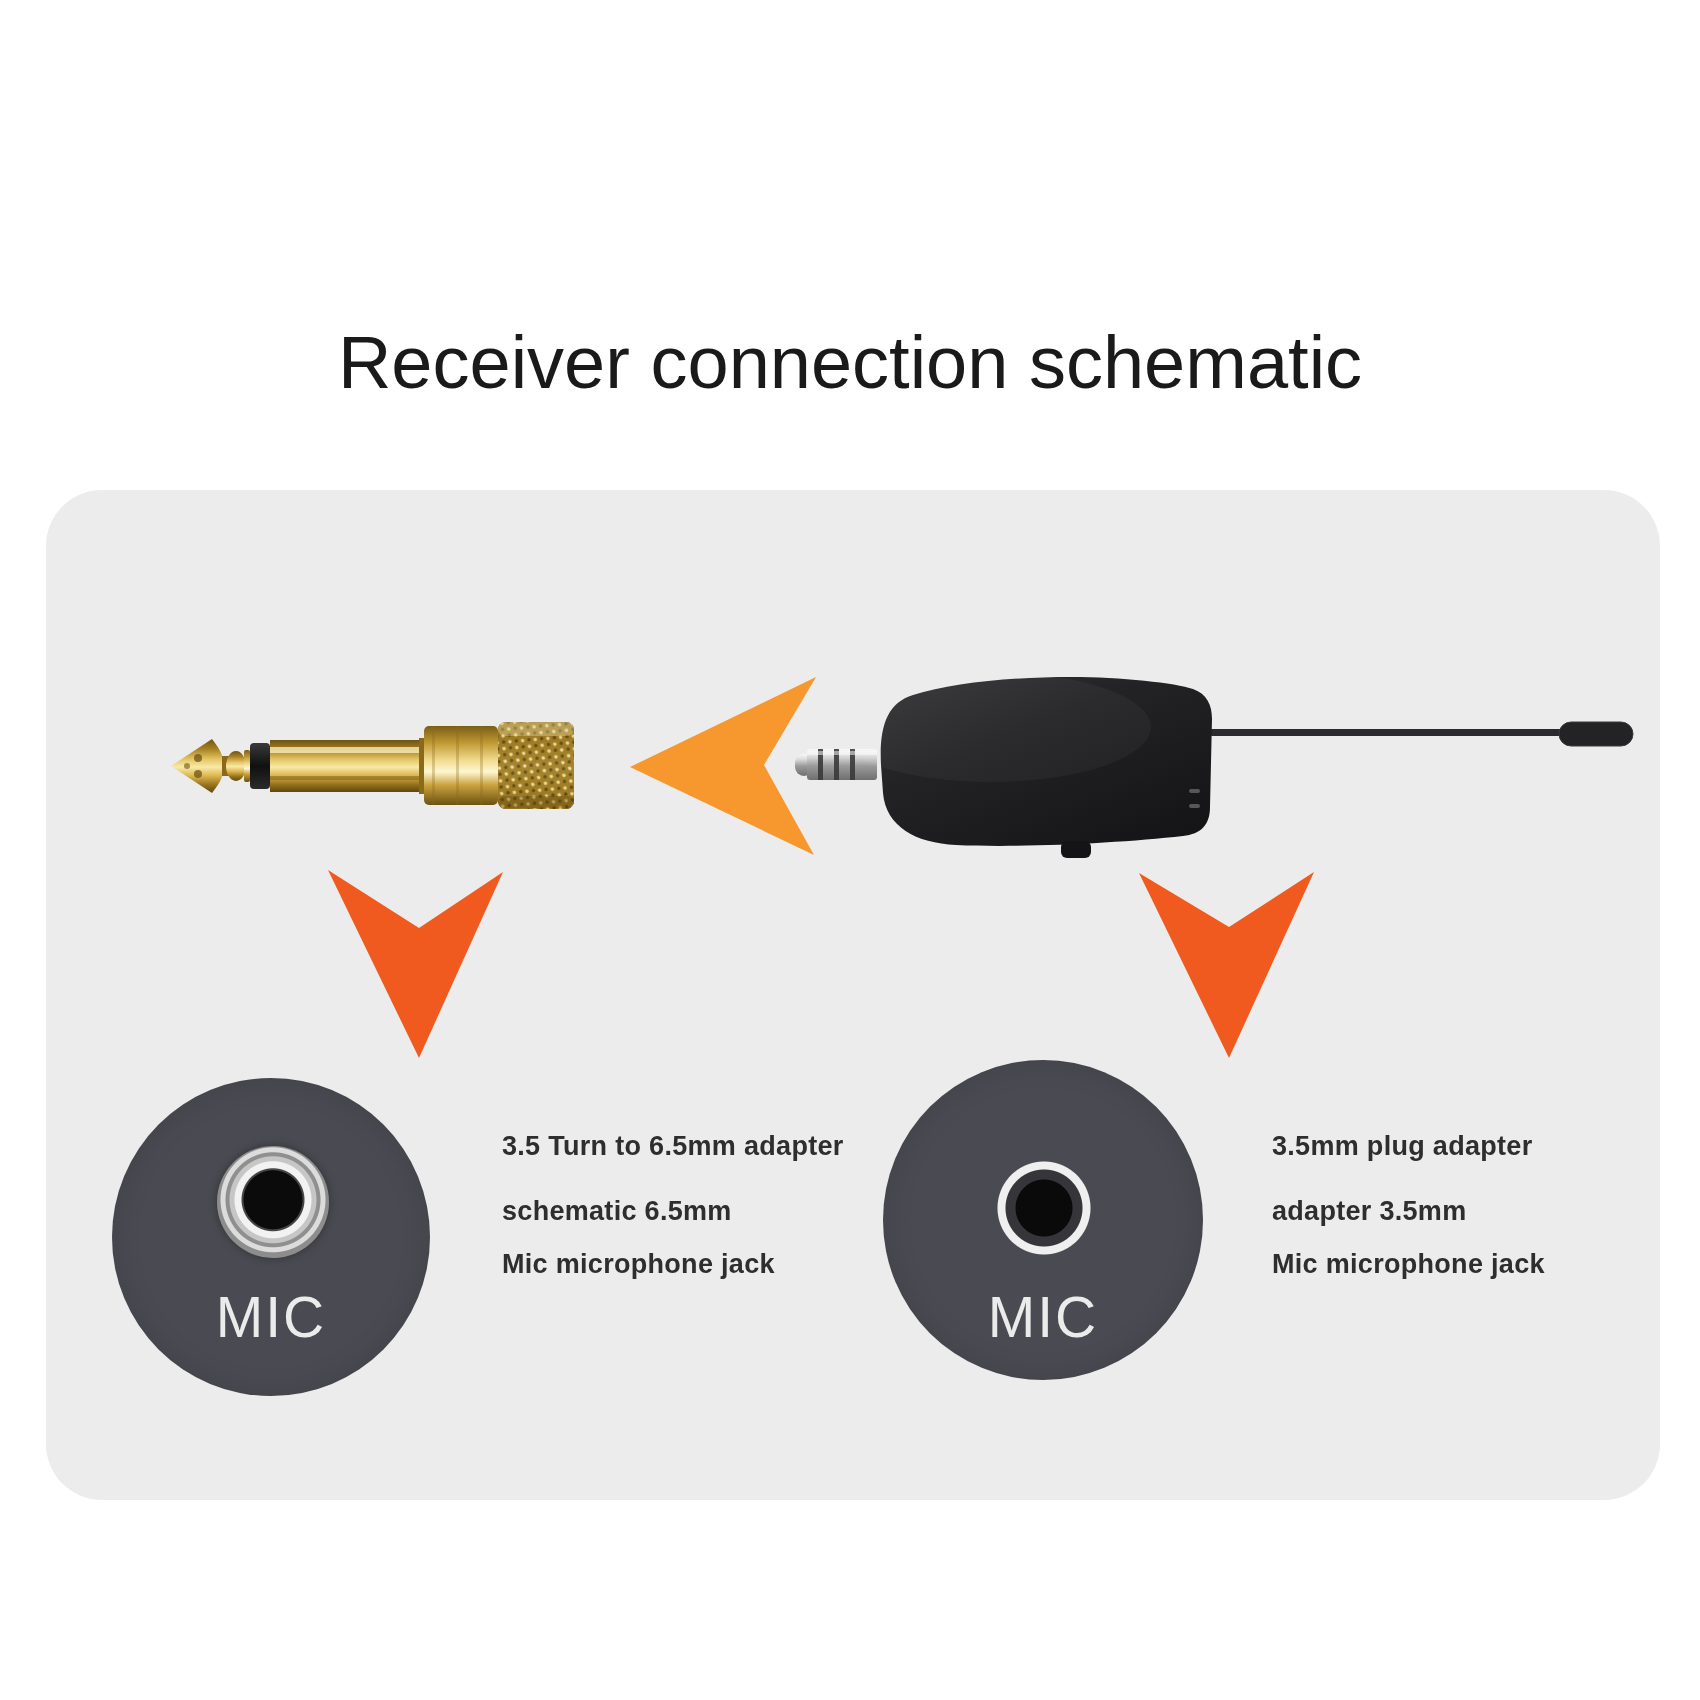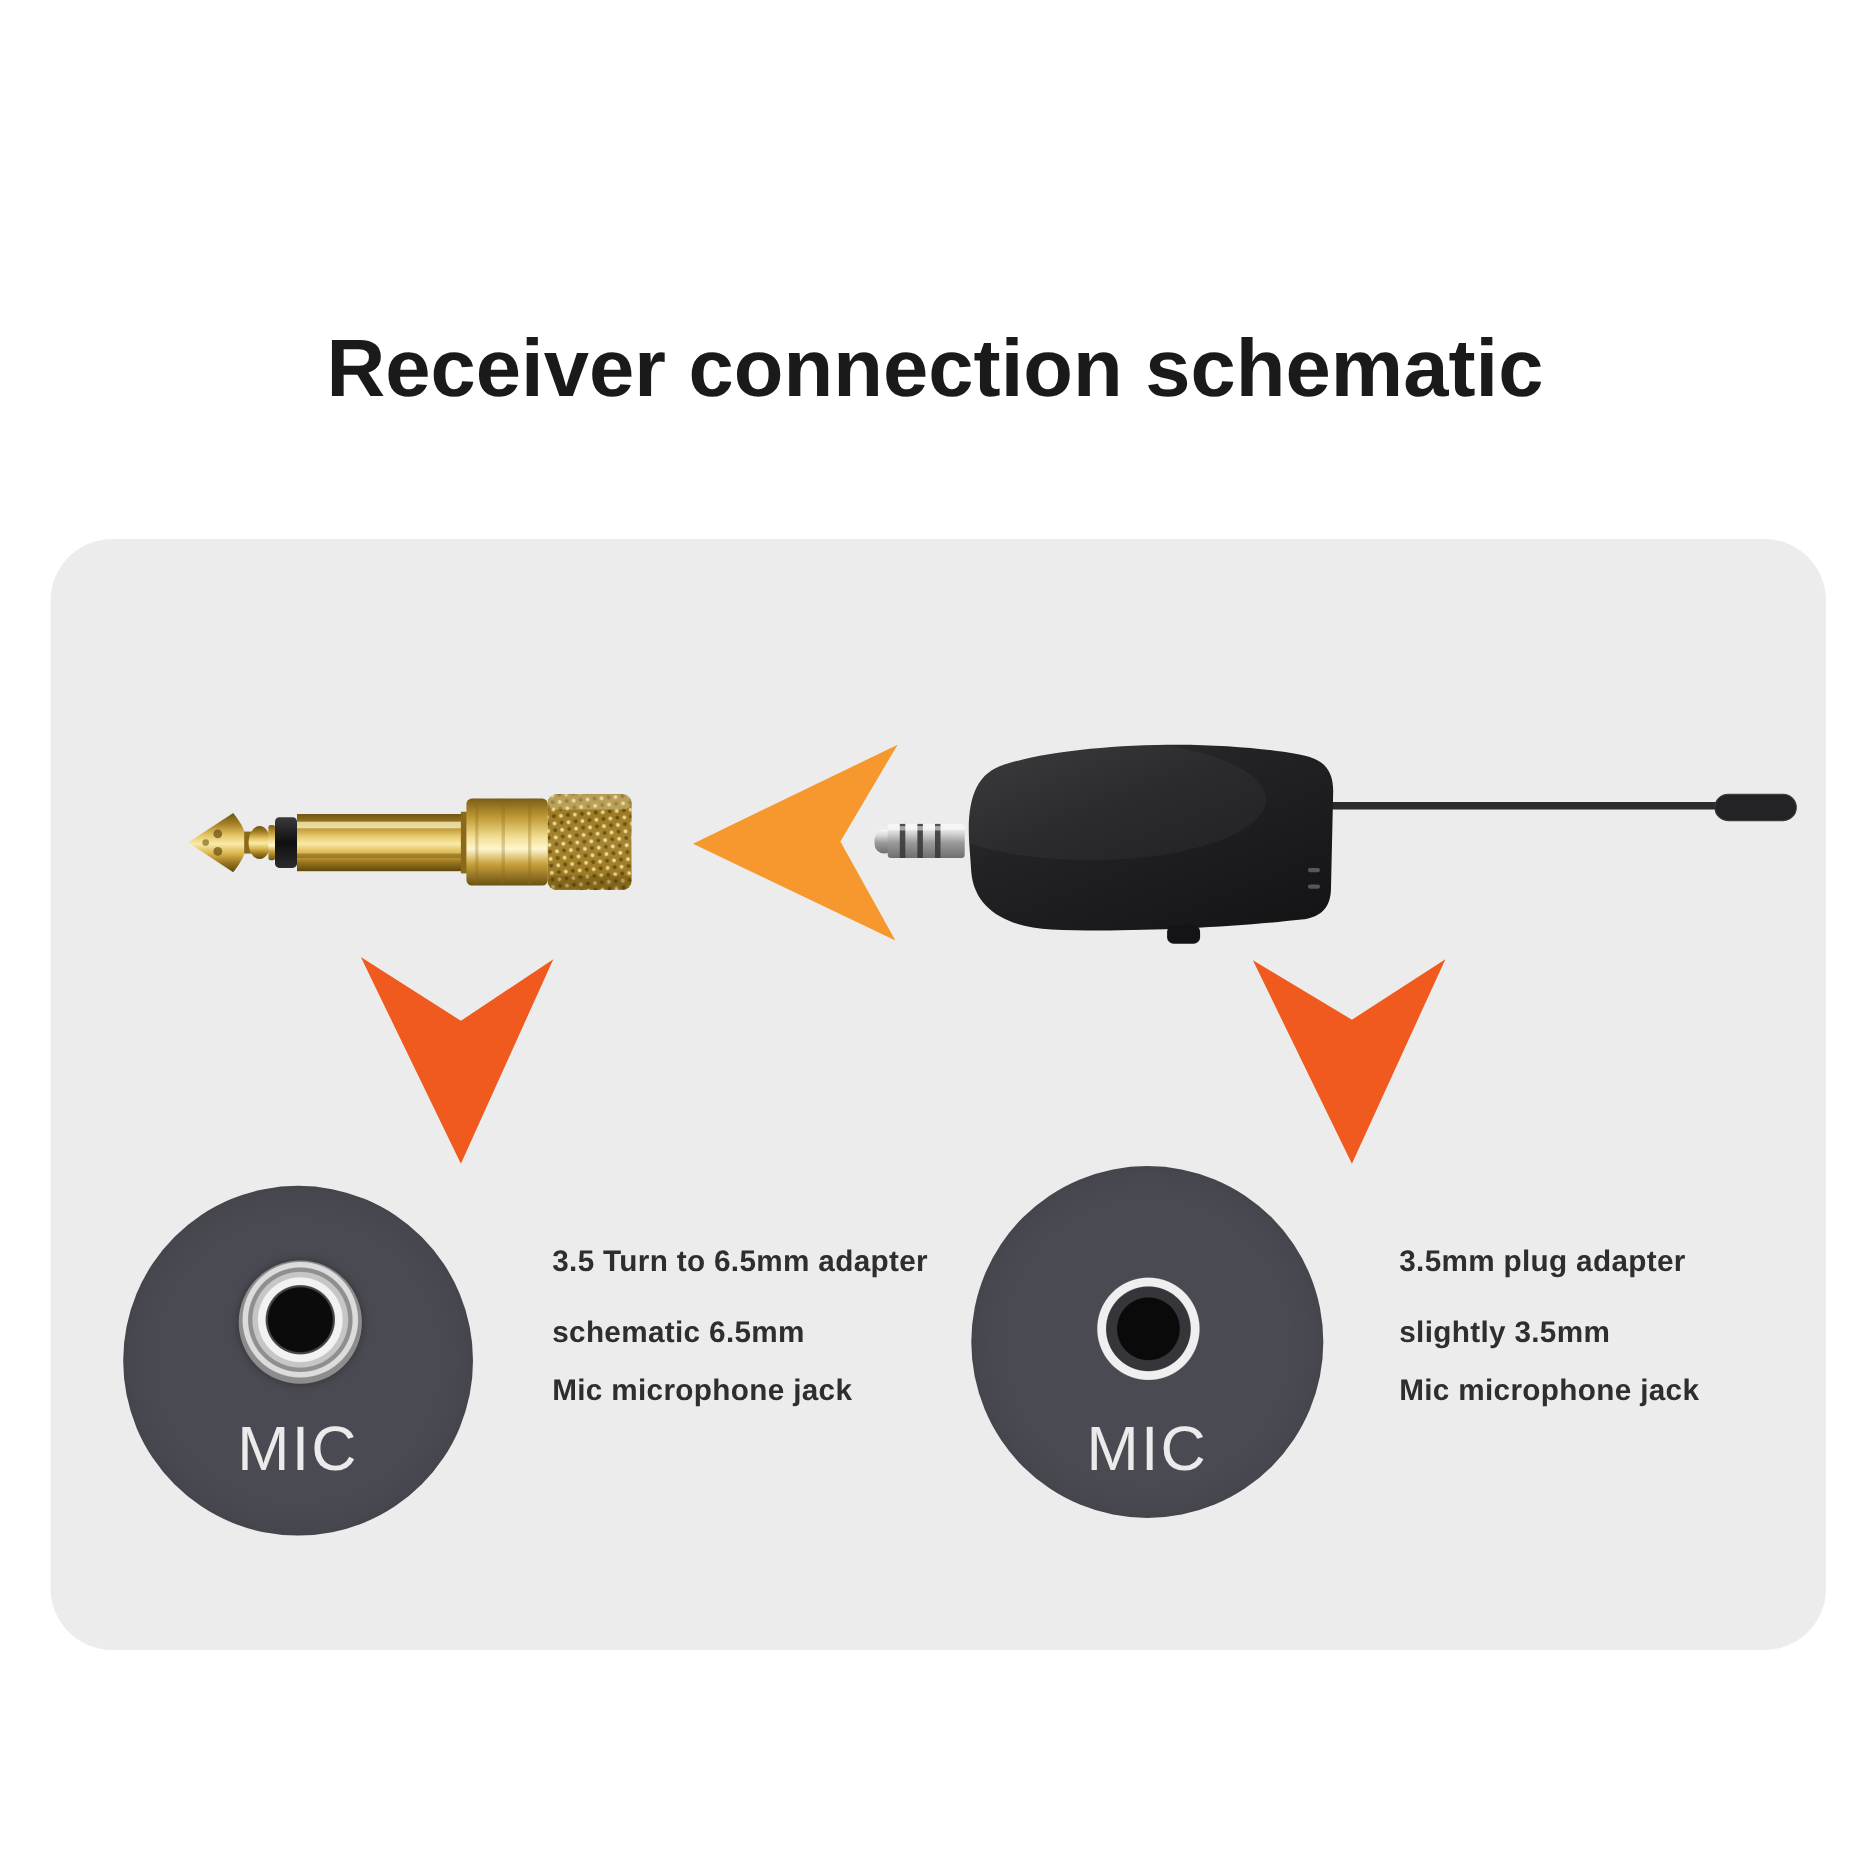--- a/index.html
+++ b/index.html
@@ -3,22 +3,22 @@
 <meta charset="utf-8">
 <style>
   html,body{margin:0;padding:0;}
   body{background:#fff;}
   .stage{
     position:relative;width:1700px;height:1700px;overflow:hidden;
     background:var(--page_bg,#fff);
     font-family:"Liberation Sans", sans-serif;
   }
   .title{
-    position:absolute;top:292px;left:0;width:100%;
-    text-align:center;font-size:74px;font-weight:700;
+    position:absolute;top:320px;left:0;width:100%;
+    text-align:center;font-size:74px;font-weight:400;
     color:var(--title_text,#1a1a1a);letter-spacing:0px;
   }
   .panel{
     position:absolute;left:46px;top:490px;width:1614px;height:1010px;
     background:var(--panel_bg,#ececec);border-radius:56px;
   }
   .abs{position:absolute;}
   .circle-port{
     position:absolute;border-radius:50%;
     background:var(--port_circle,#4a4a52);
@@ -187,17 +187,17 @@
     <div class="circle-port circle-right">
       <div class="jack jack-right"></div>
       <div class="mic-label mic-label-right">MIC</div>
     </div>
 
     <div class="caption-line cl-l1">3.5 Turn to 6.5mm adapter</div>
     <div class="caption-line cl-l2">schematic 6.5mm</div>
     <div class="caption-line cl-l3">Mic microphone jack</div>
 
     <div class="caption-line cl-r1">3.5mm plug adapter</div>
-    <div class="caption-line cl-r2">slightly 3.5mm</div>
+    <div class="caption-line cl-r2">adapter 3.5mm</div>
     <div class="caption-line cl-r3">Mic microphone jack</div>
 
   </div>
 </div>
 
 </body></html>

